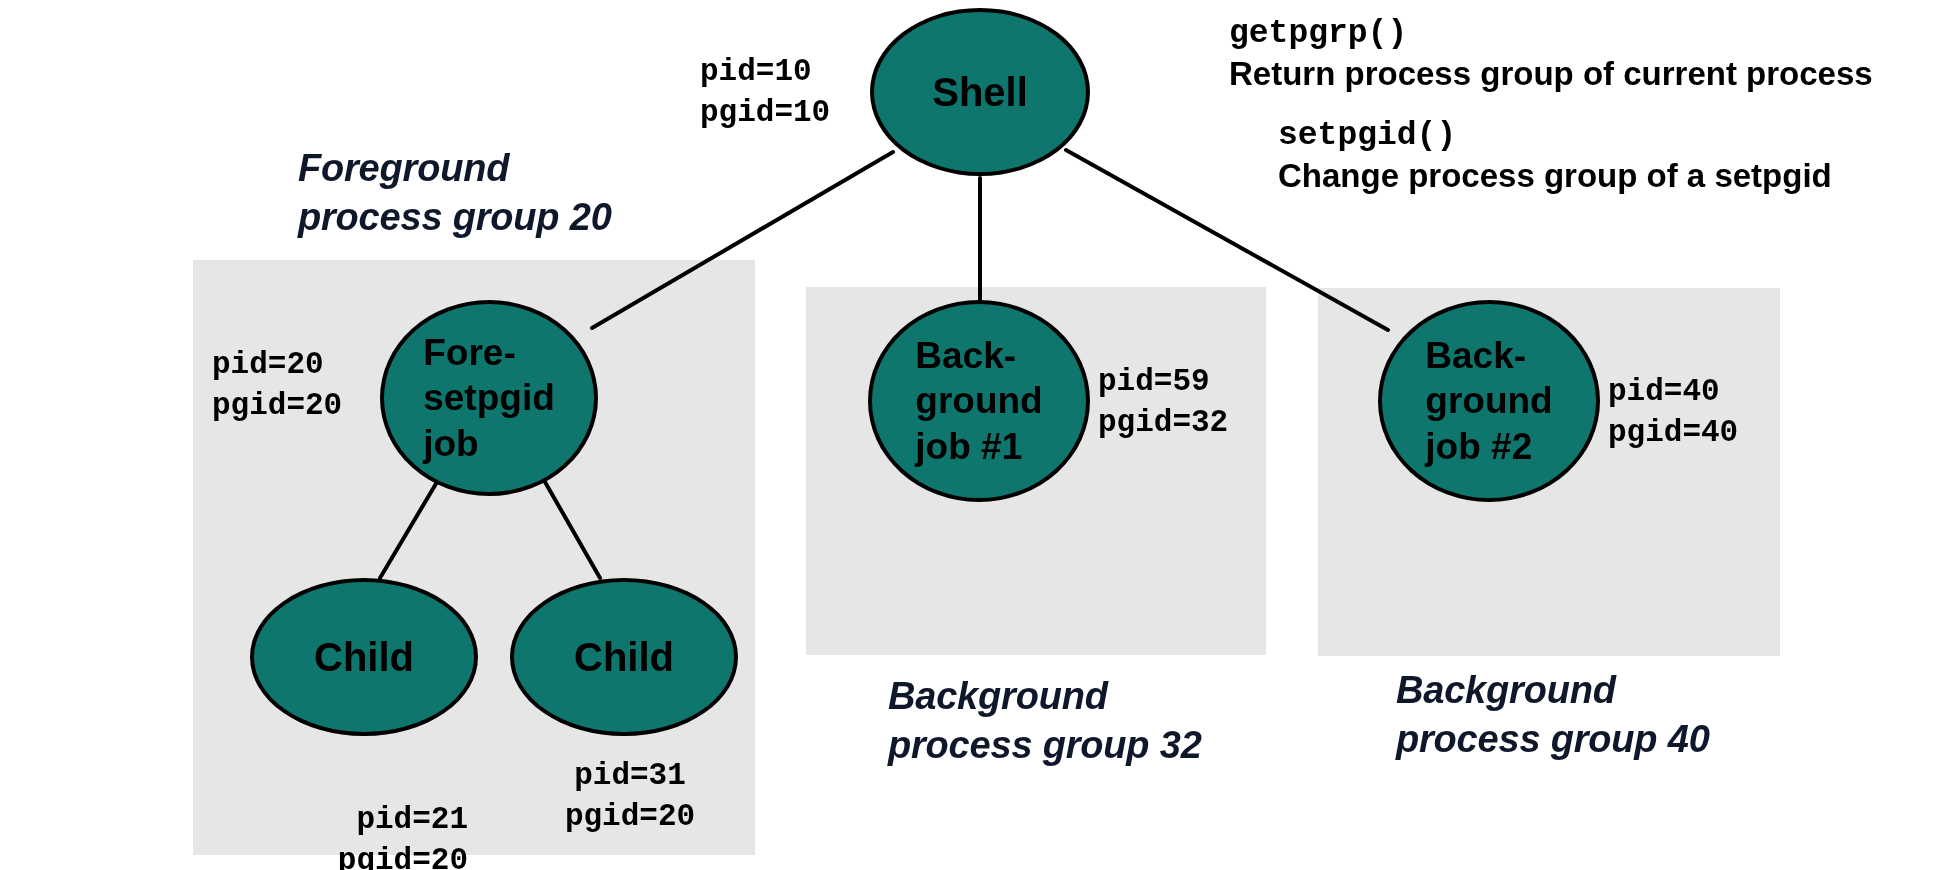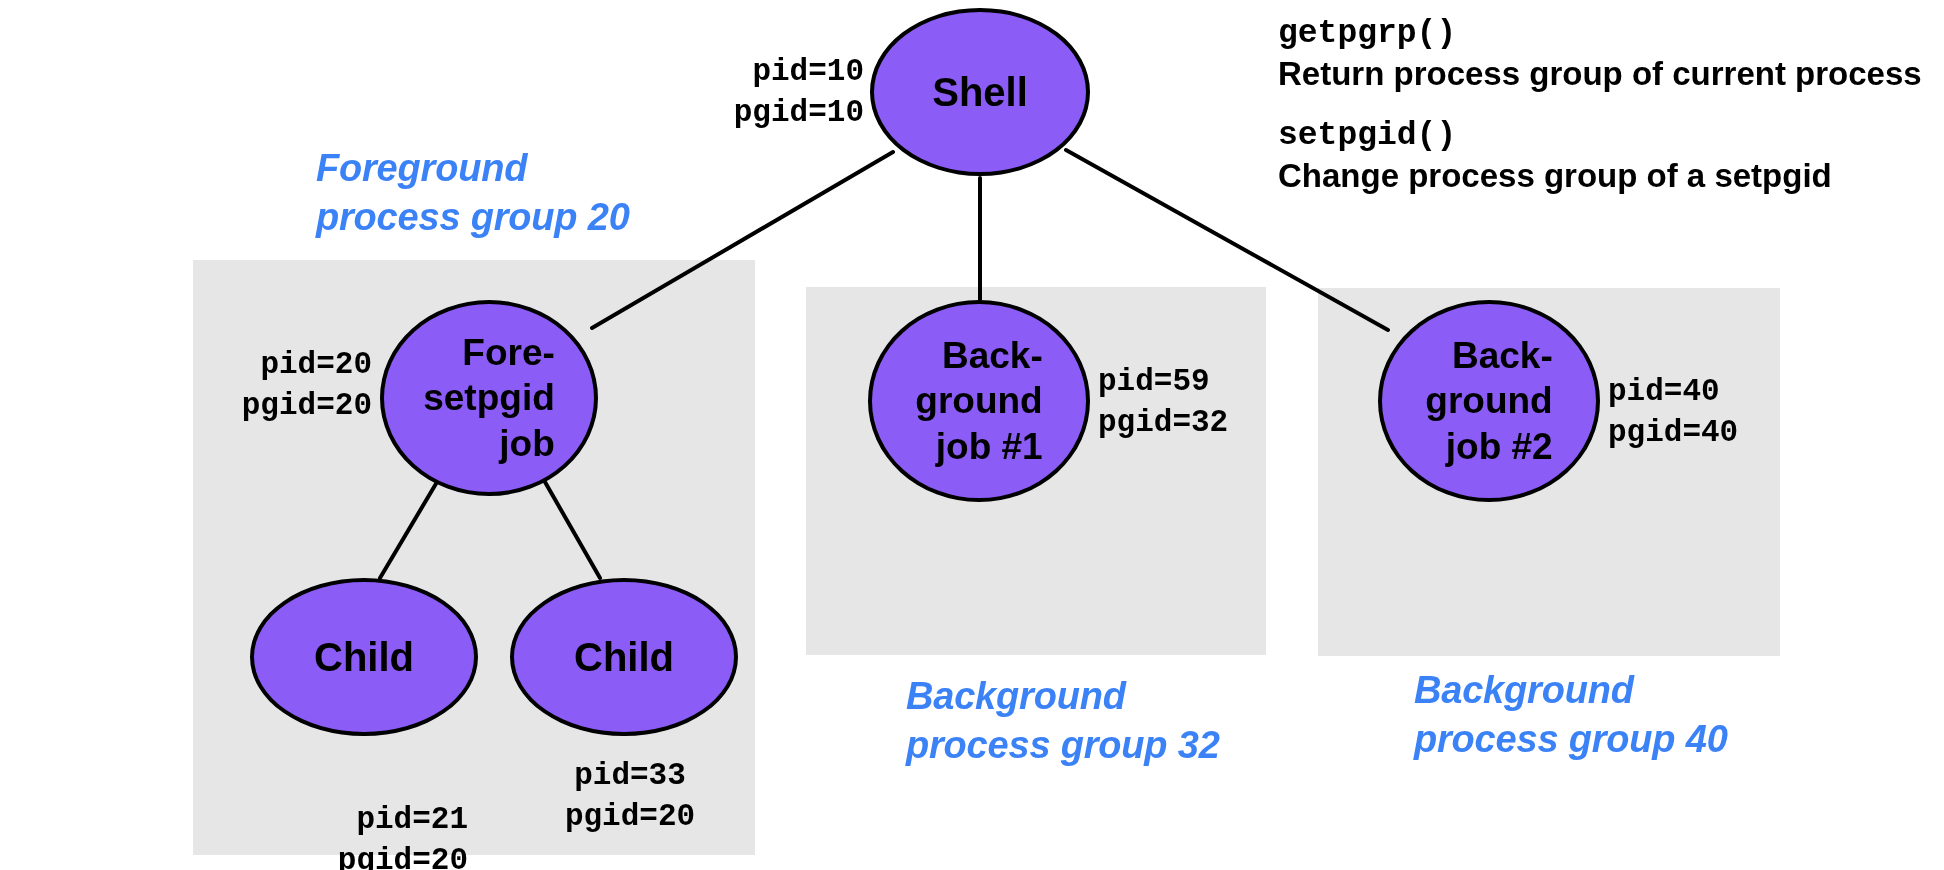--- a/index.html
+++ b/index.html
@@ -24,58 +24,56 @@
     top: 0;
     width: 1944px;
     height: 870px;
   }
   .group-box {
     position: absolute;
     background: #e6e6e6;
   }
   .group-label {
     position: absolute;
-    color: #3b82f6;
+    color: #0f172a;
     font-family: "Liberation Sans", sans-serif;
     font-weight: bold;
     font-style: italic;
     font-size: 38px;
     line-height: 1.28;
     white-space: pre-line;
     letter-spacing: -0.2px;
-    margin-left: 18px;
   }
   .node {
     position: absolute;
     display: flex;
     align-items: center;
     justify-content: center;
-    text-align: right;
+    text-align: left;
     border: 4px solid #000000;
     border-radius: 50%;
-    background: #8b5cf6;
+    background: #0f766e;
     box-sizing: border-box;
     color: #000000;
     font-family: "Liberation Sans", sans-serif;
     font-weight: bold;
     font-size: 37px;
     line-height: 1.22;
     white-space: pre-line;
   }
   .pidlabel {
     position: absolute;
     color: #000000;
     font-family: "Liberation Mono", monospace;
     font-weight: bold;
     font-size: 31px;
     line-height: 1.32;
     white-space: pre-line;
   }
   .pidlabel.right-align {
-    text-align: right;
   }
   .api-block {
     position: absolute;
     color: #000000;
   }
   .api-sig {
     font-family: "Liberation Mono", monospace;
     font-weight: bold;
     font-size: 33px;
     line-height: 1.2;
@@ -127,28 +125,28 @@
   <div class="node" style="left:1378px; top:300px; width:222px; height:202px;">Back-
 ground
 job #2</div>
 
   <div class="pidlabel right-align" style="left:700px; top:52px; width:164px;">pid=10
 pgid=10</div>
   <div class="pidlabel right-align" style="left:212px; top:345px; width:160px;">pid=20
 pgid=20</div>
   <div class="pidlabel" style="left:288px; top:800px; width:180px; text-align:right;">pid=21
 pgid=20</div>
-  <div class="pidlabel" style="left:540px; top:756px; width:180px; text-align:center;">pid=33
+  <div class="pidlabel" style="left:540px; top:756px; width:180px; text-align:center;">pid=31
 pgid=20</div>
   <div class="pidlabel" style="left:1098px; top:362px;">pid=59
 pgid=32</div>
   <div class="pidlabel" style="left:1608px; top:372px;">pid=40
 pgid=40</div>
 
-  <div class="api-block" style="left:1278px; top:14px;">
+  <div class="api-block" style="left:1229px; top:14px;">
     <div class="api-sig">getpgrp()</div>
     <div class="api-desc">Return process group of current process</div>
   </div>
   <div class="api-block" style="left:1278px; top:116px;">
     <div class="api-sig">setpgid()</div>
     <div class="api-desc">Change process group of a setpgid</div>
   </div>
 
 </div>
 

